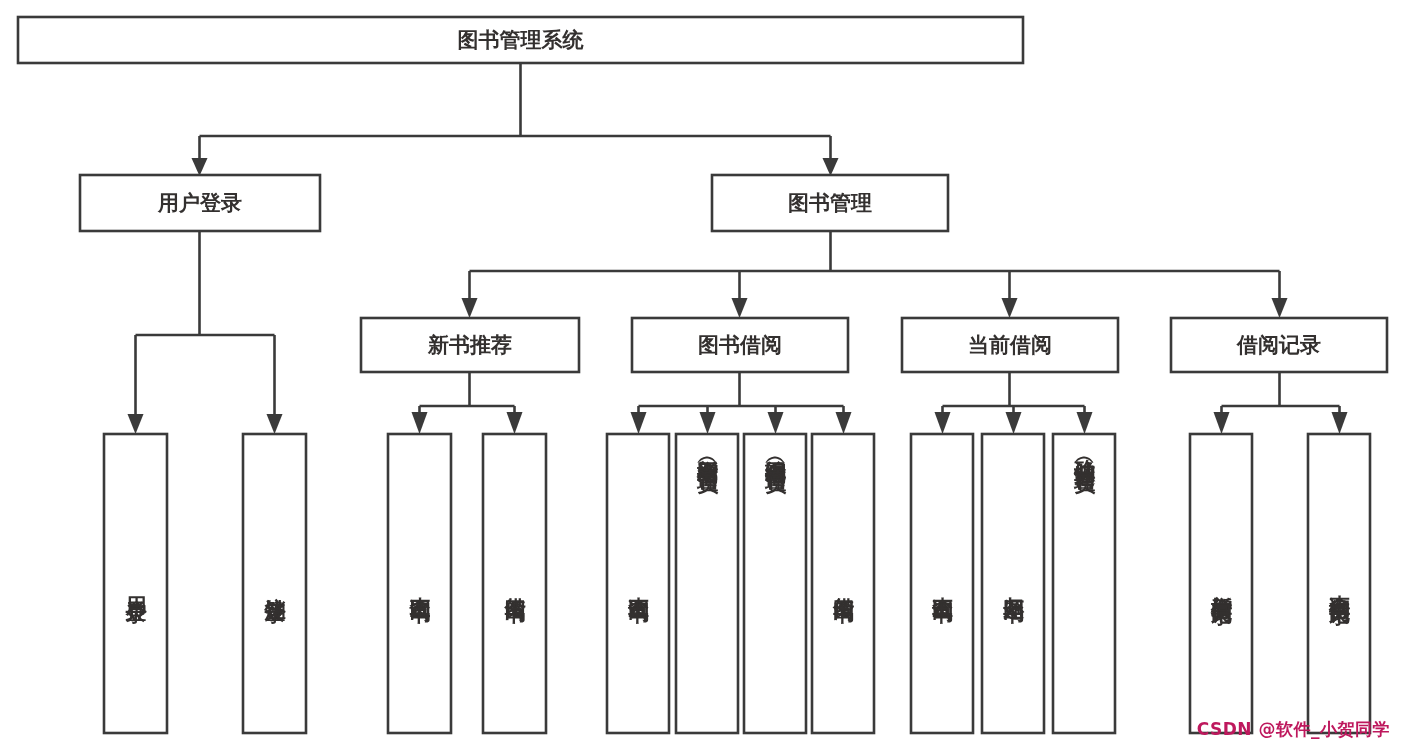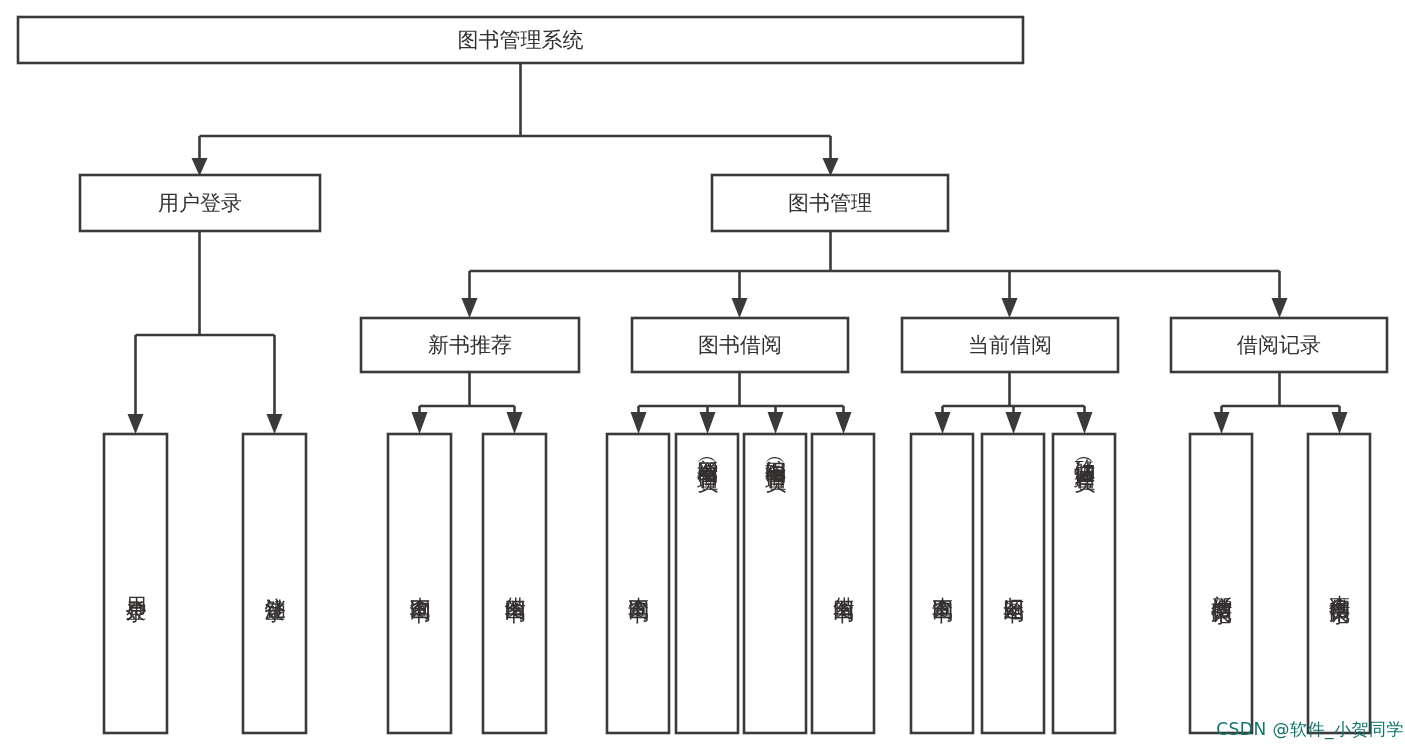--- a/index.html
+++ b/index.html
@@ -10,20 +10,21 @@
   }
   body {
     font-family: "DejaVu Sans", "Liberation Sans", sans-serif;
   }
   #diagram-root {
     position: relative;
     width: 1405px;
     height: 747px;
     background: #ffffff;
     overflow: hidden;
+    font-weight: bold;
   }
   svg.flow {
     position: absolute;
     left: 0;
     top: 0;
     width: 1405px;
     height: 747px;
     display: block;
   }
   .node-box {
@@ -73,25 +74,25 @@
     font-family: "DejaVu Sans", "Liberation Sans", sans-serif;
     font-size: 21px;
     line-height: 1.32;
     letter-spacing: 2px;
     color: #33302f;
     white-space: nowrap;
     text-align: center;
   }
   .watermark {
     position: absolute;
-    right: 1px;
+    right: 15px;
     bottom: 6px;
     font-family: "DejaVu Sans", "Liberation Sans", sans-serif;
     font-size: 17px;
-    color: #0f766e;
+    color: #be185d;
     letter-spacing: 0.5px;
     white-space: nowrap;
     pointer-events: none;
   }
 </style>
 </head>
 <body>
 
 <div id="diagram-root">
 

